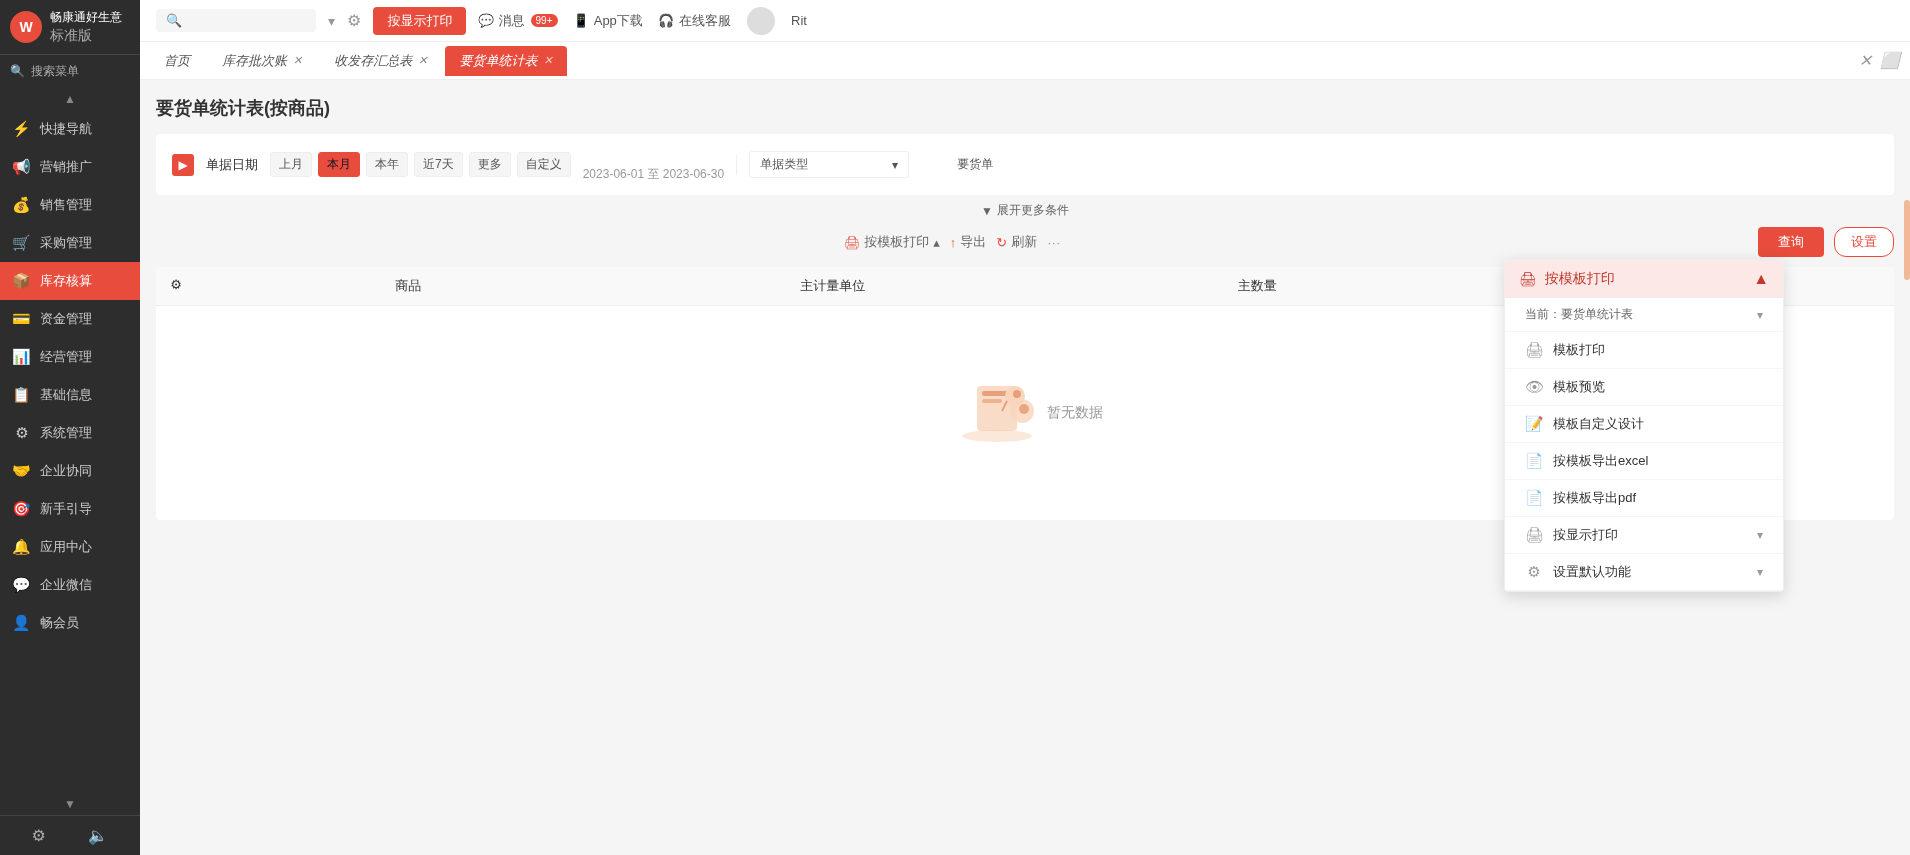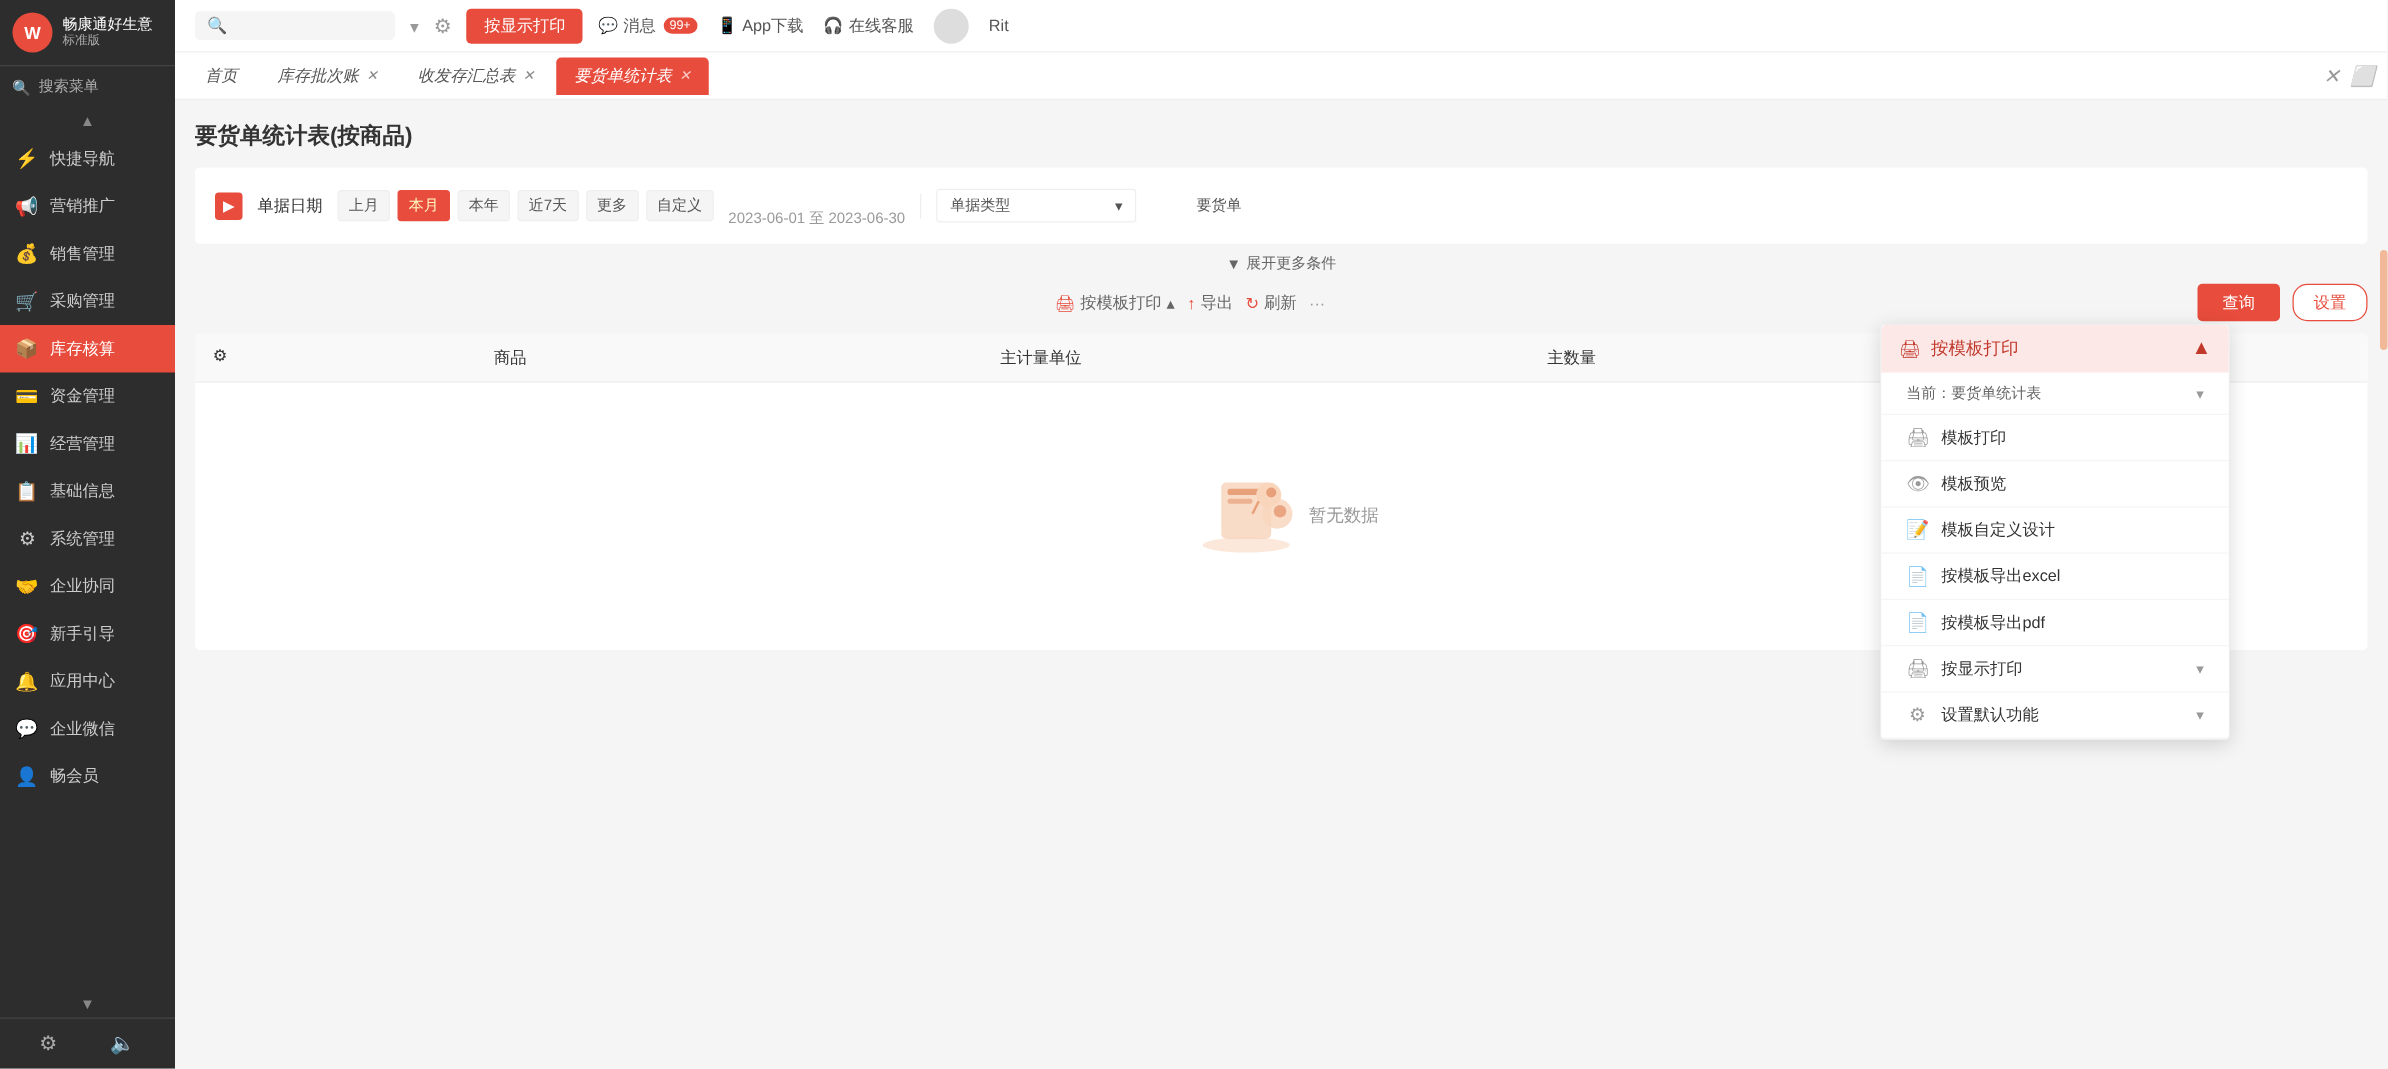--- a/index.html
+++ b/index.html
@@ -23,21 +23,21 @@
       gap: 8px;
     }
     .logo-icon {
       width: 32px; height: 32px;
       background: #e74c3c;
       border-radius: 50%;
       display: flex; align-items: center; justify-content: center;
       color: white; font-weight: bold; font-size: 14px;
     }
     .logo-text { color: #fff; font-size: 12px; line-height: 1.3; }
-    .logo-text .sub { color: #aaa; font-size: 10px; font-family: Liberation Mono, monospace; }
+    .logo-text .sub { color: #aaa; font-size: 14px; }
 
     .sidebar-search {
       display: flex;
       align-items: center;
       padding: 8px 10px;
       gap: 6px;
       color: #aaa;
       cursor: pointer;
       font-size: 12px;
     }
@@ -189,21 +189,21 @@
     .date-options { display: flex; align-items: center; gap: 6px; }
     .date-btn {
       padding: 3px 8px;
       border-radius: 3px;
       cursor: pointer;
       font-size: 12px;
       color: #555;
       background: #f5f5f5;
       border: 1px solid #eee;
     }
-    .date-btn.active { background: #e74c3c; color: #fef9c3; border-color: #e74c3c; }
+    .date-btn.active { background: #e74c3c; color: #0f172a; border-color: #e74c3c; }
     .date-range { color: #999; font-size: 12px; margin-top: 20px; }
     .filter-divider { width: 1px; height: 20px; background: #eee; }
     .filter-select {
       display: flex;
       align-items: center;
       border: 1px solid #eee;
       border-radius: 3px;
       padding: 4px 10px;
       gap: 6px;
       cursor: pointer;

